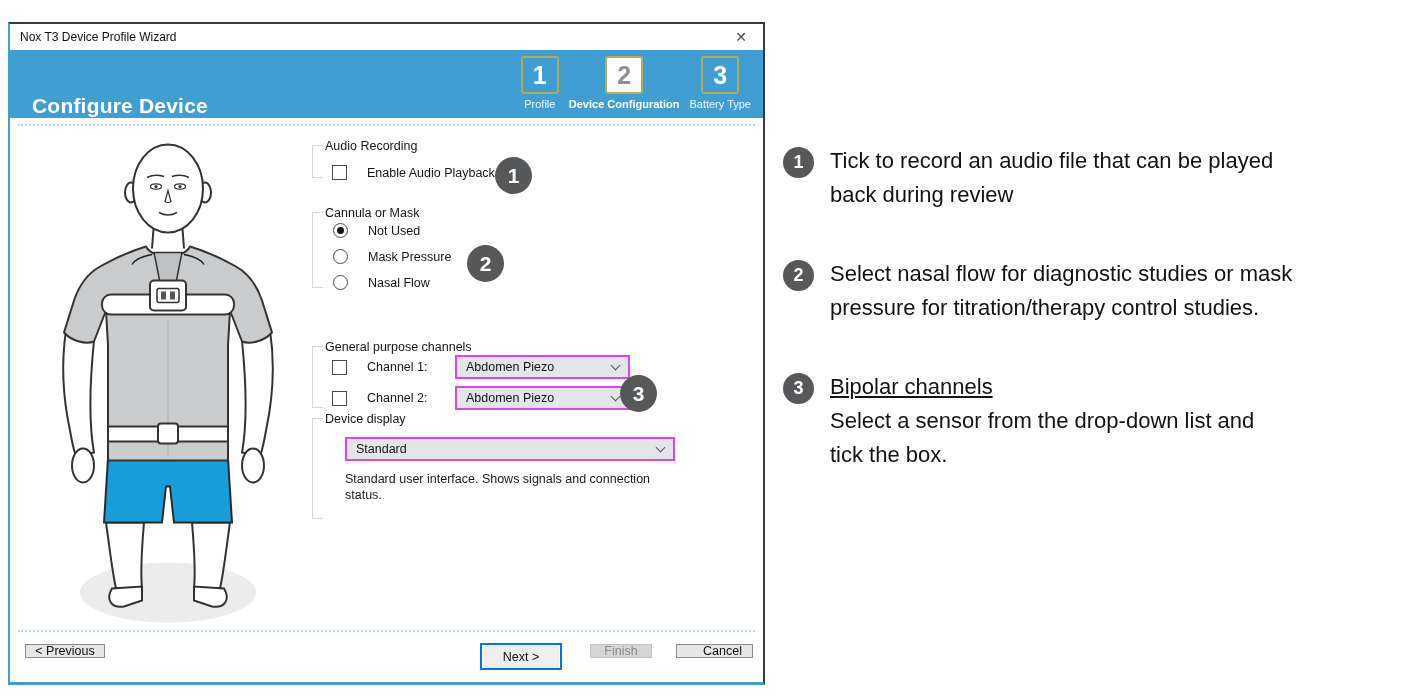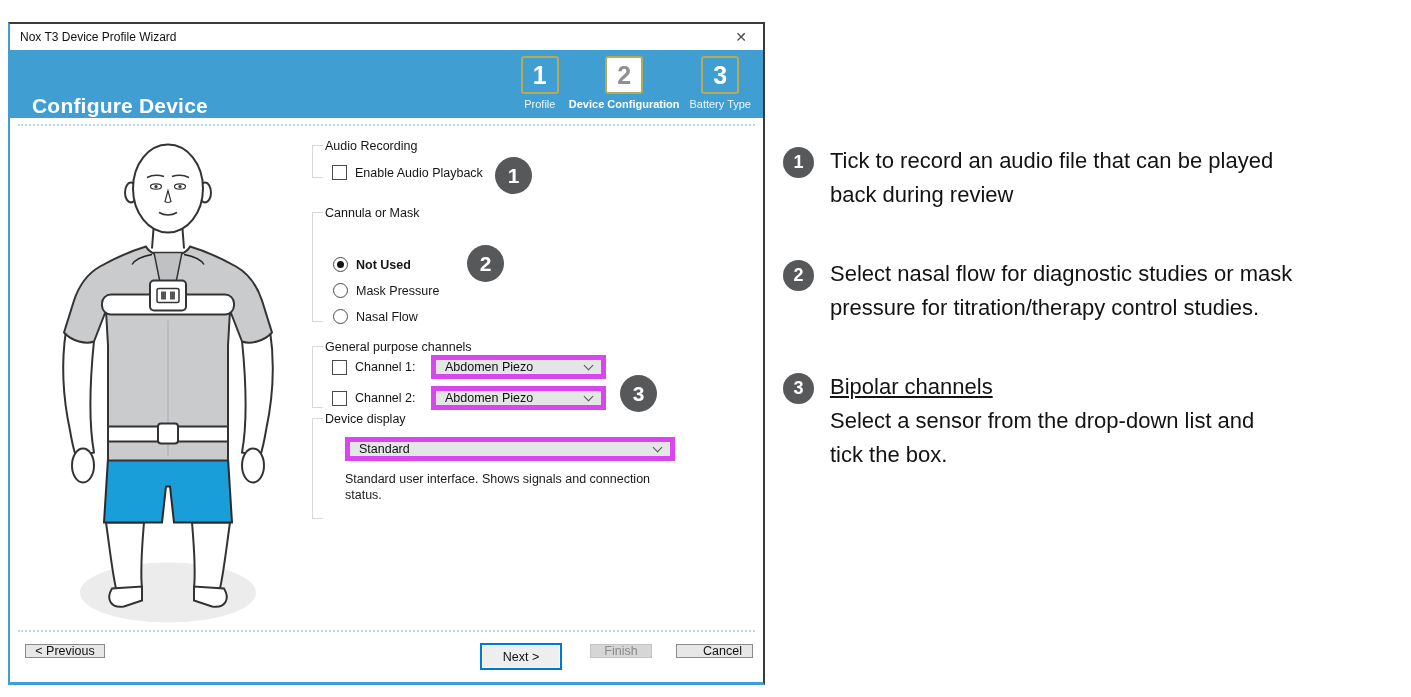--- a/index.html
+++ b/index.html
@@ -30,27 +30,27 @@
   .step.active .step-label { font-weight:bold; color:#fff; }
 
   
   .figure { position:absolute; left:18px; top:104px; width:280px; height:505px; }
 
   
   .group { position:absolute; }
   .group::before { content:""; position:absolute; left:-13px; top:7px; bottom:2px; width:10px;
     border:1px solid #d8d8d8; border-right:none; }
   .group-label { font-size:12.5px; color:#151515; height:16px; line-height:16px; }
-  .row { display:flex; align-items:center; gap:8px; font-size:12.5px; color:#151515; }
+  .row { display:flex; align-items:center; gap:20px; font-size:12.5px; color:#151515; }
   .checkbox { width:15px; height:15px; background:#fff; border:1px solid #4a4a4a; flex:0 0 auto; }
   .radio { width:15px; height:15px; background:#fff; border:1px solid #4a4a4a; border-radius:50%;
     flex:0 0 auto; position:relative; }
   .radio.selected::after { content:""; position:absolute; left:3px; top:3px; width:7px; height:7px;
     border-radius:50%; background:#141414; }
-  .combo { background:#e4e5e7; border:5px solid #d946ef; height:24px; display:flex;
+  .combo { background:#e4e5e7; border:2px solid #d946ef; height:24px; display:flex;
     align-items:center; justify-content:space-between; padding:0 9px; font-size:12.5px; color:#111; }
   .chev { width:7px; height:7px; border-right:1.5px solid #555; border-bottom:1.5px solid #555;
     transform:rotate(45deg); margin-top:-4px; flex:0 0 auto; }
   .desc { font-size:12.5px; color:#1a1a1a; line-height:16px; }
 
   .badge { position:absolute; width:37px; height:37px; border-radius:50%; background:#57585a;
     color:#fff; font-weight:bold; font-size:21px; display:flex; align-items:center; justify-content:center; }
 
   
   .bottom-sep { position:absolute; left:8px; right:8px; top:606px; border-top:2px dotted #b7d9ec; }
@@ -151,21 +151,21 @@
     <div class="group-label">Audio Recording</div>
     <div class="row" style="margin-top:11px; margin-left:7px;">
       <span class="checkbox"></span>
       <span>Enable Audio Playback</span>
     </div>
   </div>
   <div class="badge" style="left:485px; top:133px;">1</div>
 
   <div class="group" style="left:315px; top:181px; width:400px;">
     <div class="group-label">Cannula or Mask</div>
-    <div class="row" style="margin-top:36px; margin-left:8px;font-weight:bold;">
+    <div class="row" style="margin-top:2px; margin-left:8px;">
       <span class="radio selected"></span>
       <span>Not Used</span>
     </div>
     <div class="row" style="margin-top:11px; margin-left:8px;">
       <span class="radio"></span>
       <span>Mask Pressure</span>
     </div>
     <div class="row" style="margin-top:11px; margin-left:8px;">
       <span class="radio"></span>
       <span>Nasal Flow</span>

